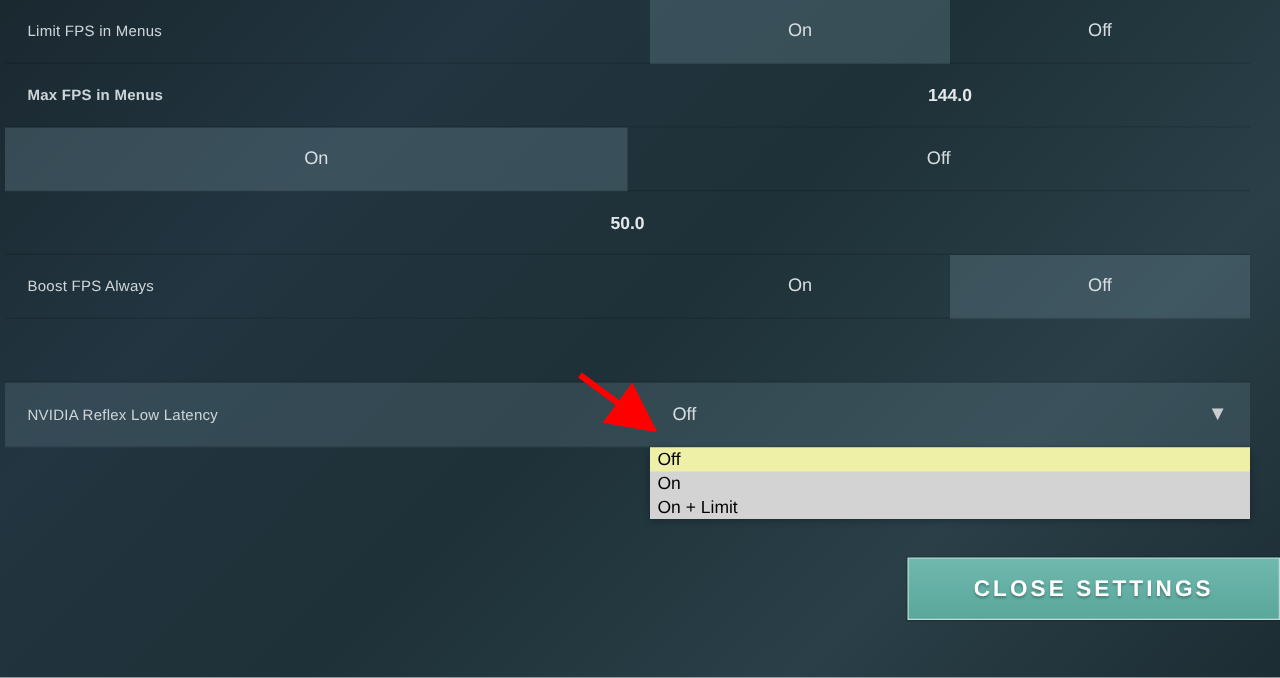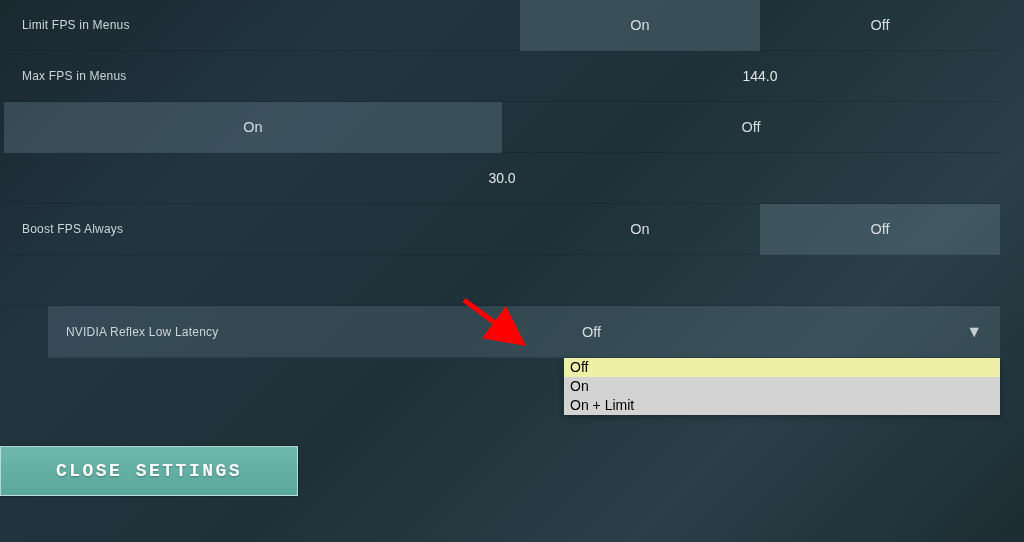--- a/index.html
+++ b/index.html
@@ -15,23 +15,23 @@
   .settings-table {
     width: 996px;
     margin: 0 0 0 4px;
   }
   .row {
     display: flex;
     align-items: center;
     height: 51px;
     border-bottom: 1px solid rgba(0,0,0,0.15);
   }
-  .row.value-row { background: rgba(255,255,255,0.00); }
+  .row.value-row { background: rgba(255,255,255,0.00); font-weight: bold; }
   .row.toggle-row { background: rgba(255,255,255,0.00); }
-  .row.dropdown-row { background: rgba(110,140,150,0.25); height:52px;margin-left:44px; }
+  .row.dropdown-row { background: rgba(110,140,150,0.25); height:52px; }
   .label-cell {
     width: 516px;
     padding-left: 18px;
     font-size: 12px;
     color: #cdd5d9;
     letter-spacing: 0.2px;
   }
   .toggle-cell {
     display: flex;
     flex: 1;
@@ -92,22 +92,21 @@
   }
   .dropdown-item.highlight {
     background: #eef0a8;
   }
   .close-btn-wrap {
     position: absolute;
     left: 0;
     right: 0;
     top: 446px;
     display: flex;
-    justify-content: flex-start;
-    font-family: Liberation Mono, monospace;
+    justify-content: flex-end;
   }
   .close-btn {
     width: 298px;
     height: 50px;
     background: linear-gradient(180deg, #6fb8ae 0%, #5aa79c 100%);
     border: 1px solid rgba(255,255,255,0.55);
     outline: 1px solid rgba(0,0,0,0.2);
     color: #fff;
     font-size: 18px;
     font-weight: 600;
@@ -141,21 +140,21 @@
       <div class="label-cell">Max FPS in Menus</div>
       <div class="value-cell">144.0</div>
     </div>
     <div class="row toggle-row">
       <div class="toggle-cell">
         <div class="toggle-option selected">On</div>
         <div class="toggle-option">Off</div>
       </div>
     </div>
     <div class="row value-row">
-      <div class="value-cell">30.0</div>
+      <div class="value-cell">50.0</div>
     </div>
     <div class="row toggle-row">
       <div class="label-cell">Boost FPS Always</div>
       <div class="toggle-cell">
         <div class="toggle-option">On</div>
         <div class="toggle-option selected">Off</div>
       </div>
     </div>
     <div class="row value-row">
     </div>

